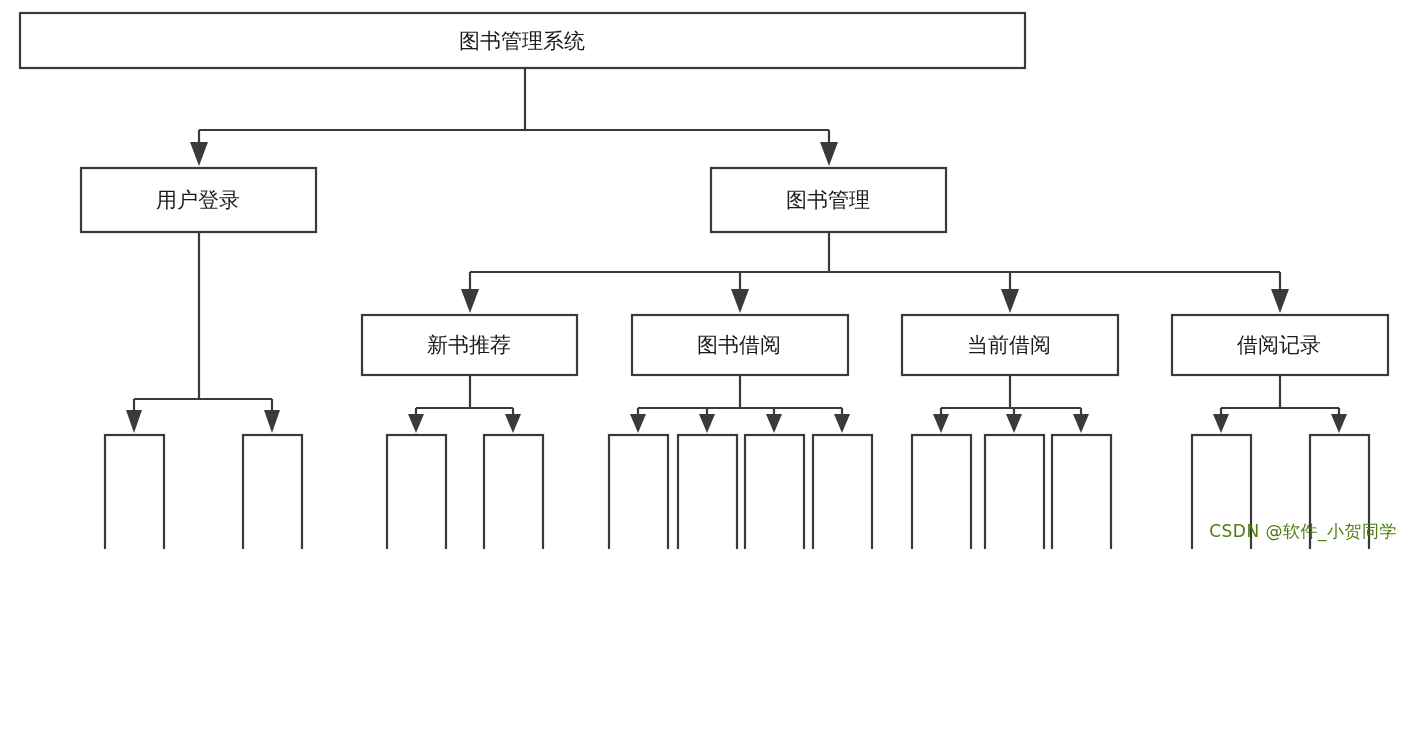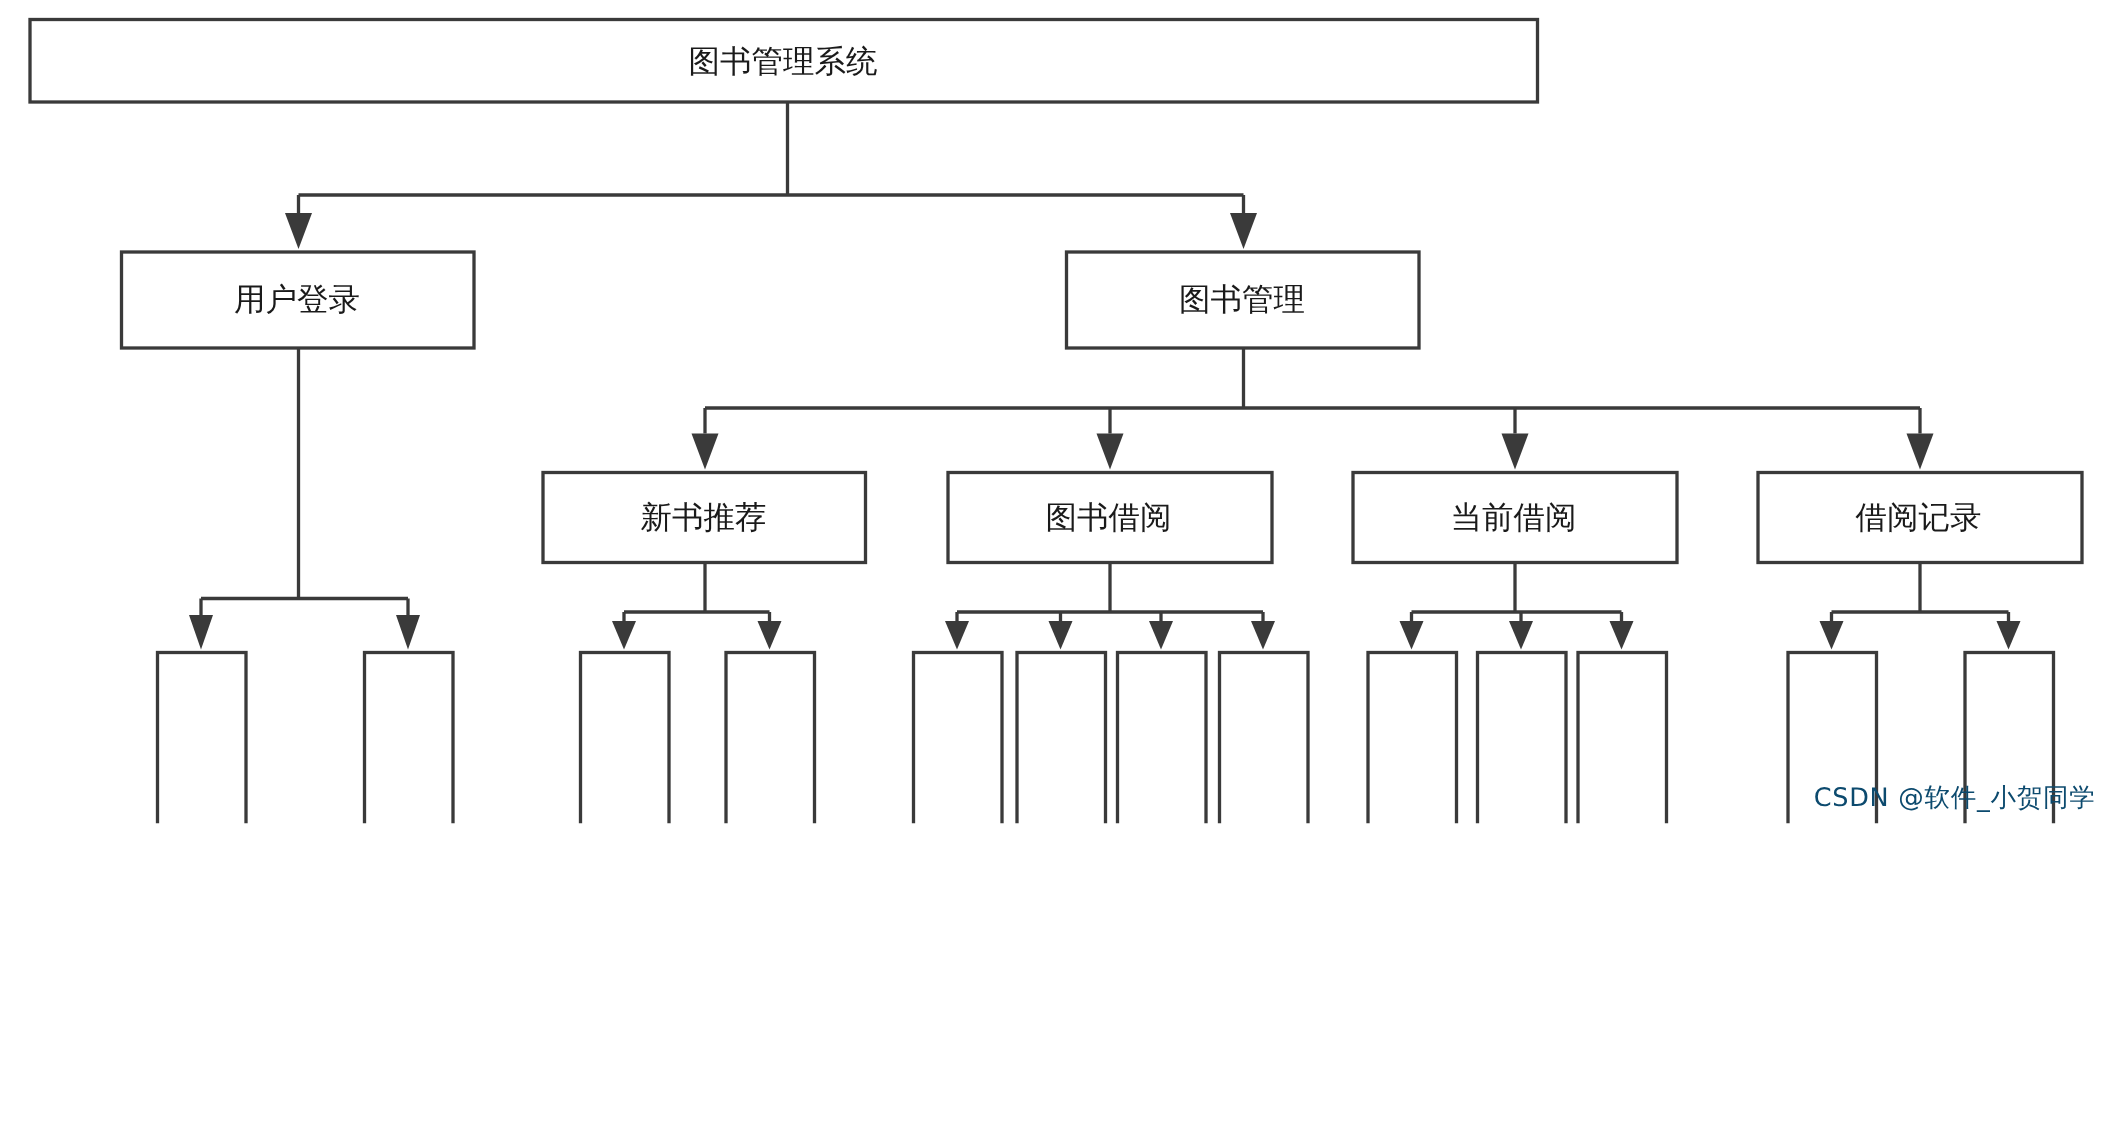--- a/index.html
+++ b/index.html
@@ -62,21 +62,21 @@
     white-space: nowrap;
     pointer-events: none;
     user-select: none;
   }
   .watermark {
     position: absolute;
     right: 8px;
     bottom: 6px;
     font-family: "DejaVu Sans", "Liberation Sans", sans-serif;
     font-size: 17px;
-    color: #0c4a6e;
+    color: #4d7c0f;
     letter-spacing: 0.5px;
     white-space: nowrap;
   }
 </style>
 </head>
 <body>
 
 <div id="diagram-root">
 
   <svg class="diagram-canvas" viewBox="0 0 1405 747" xmlns="http://www.w3.org/2000/svg">

